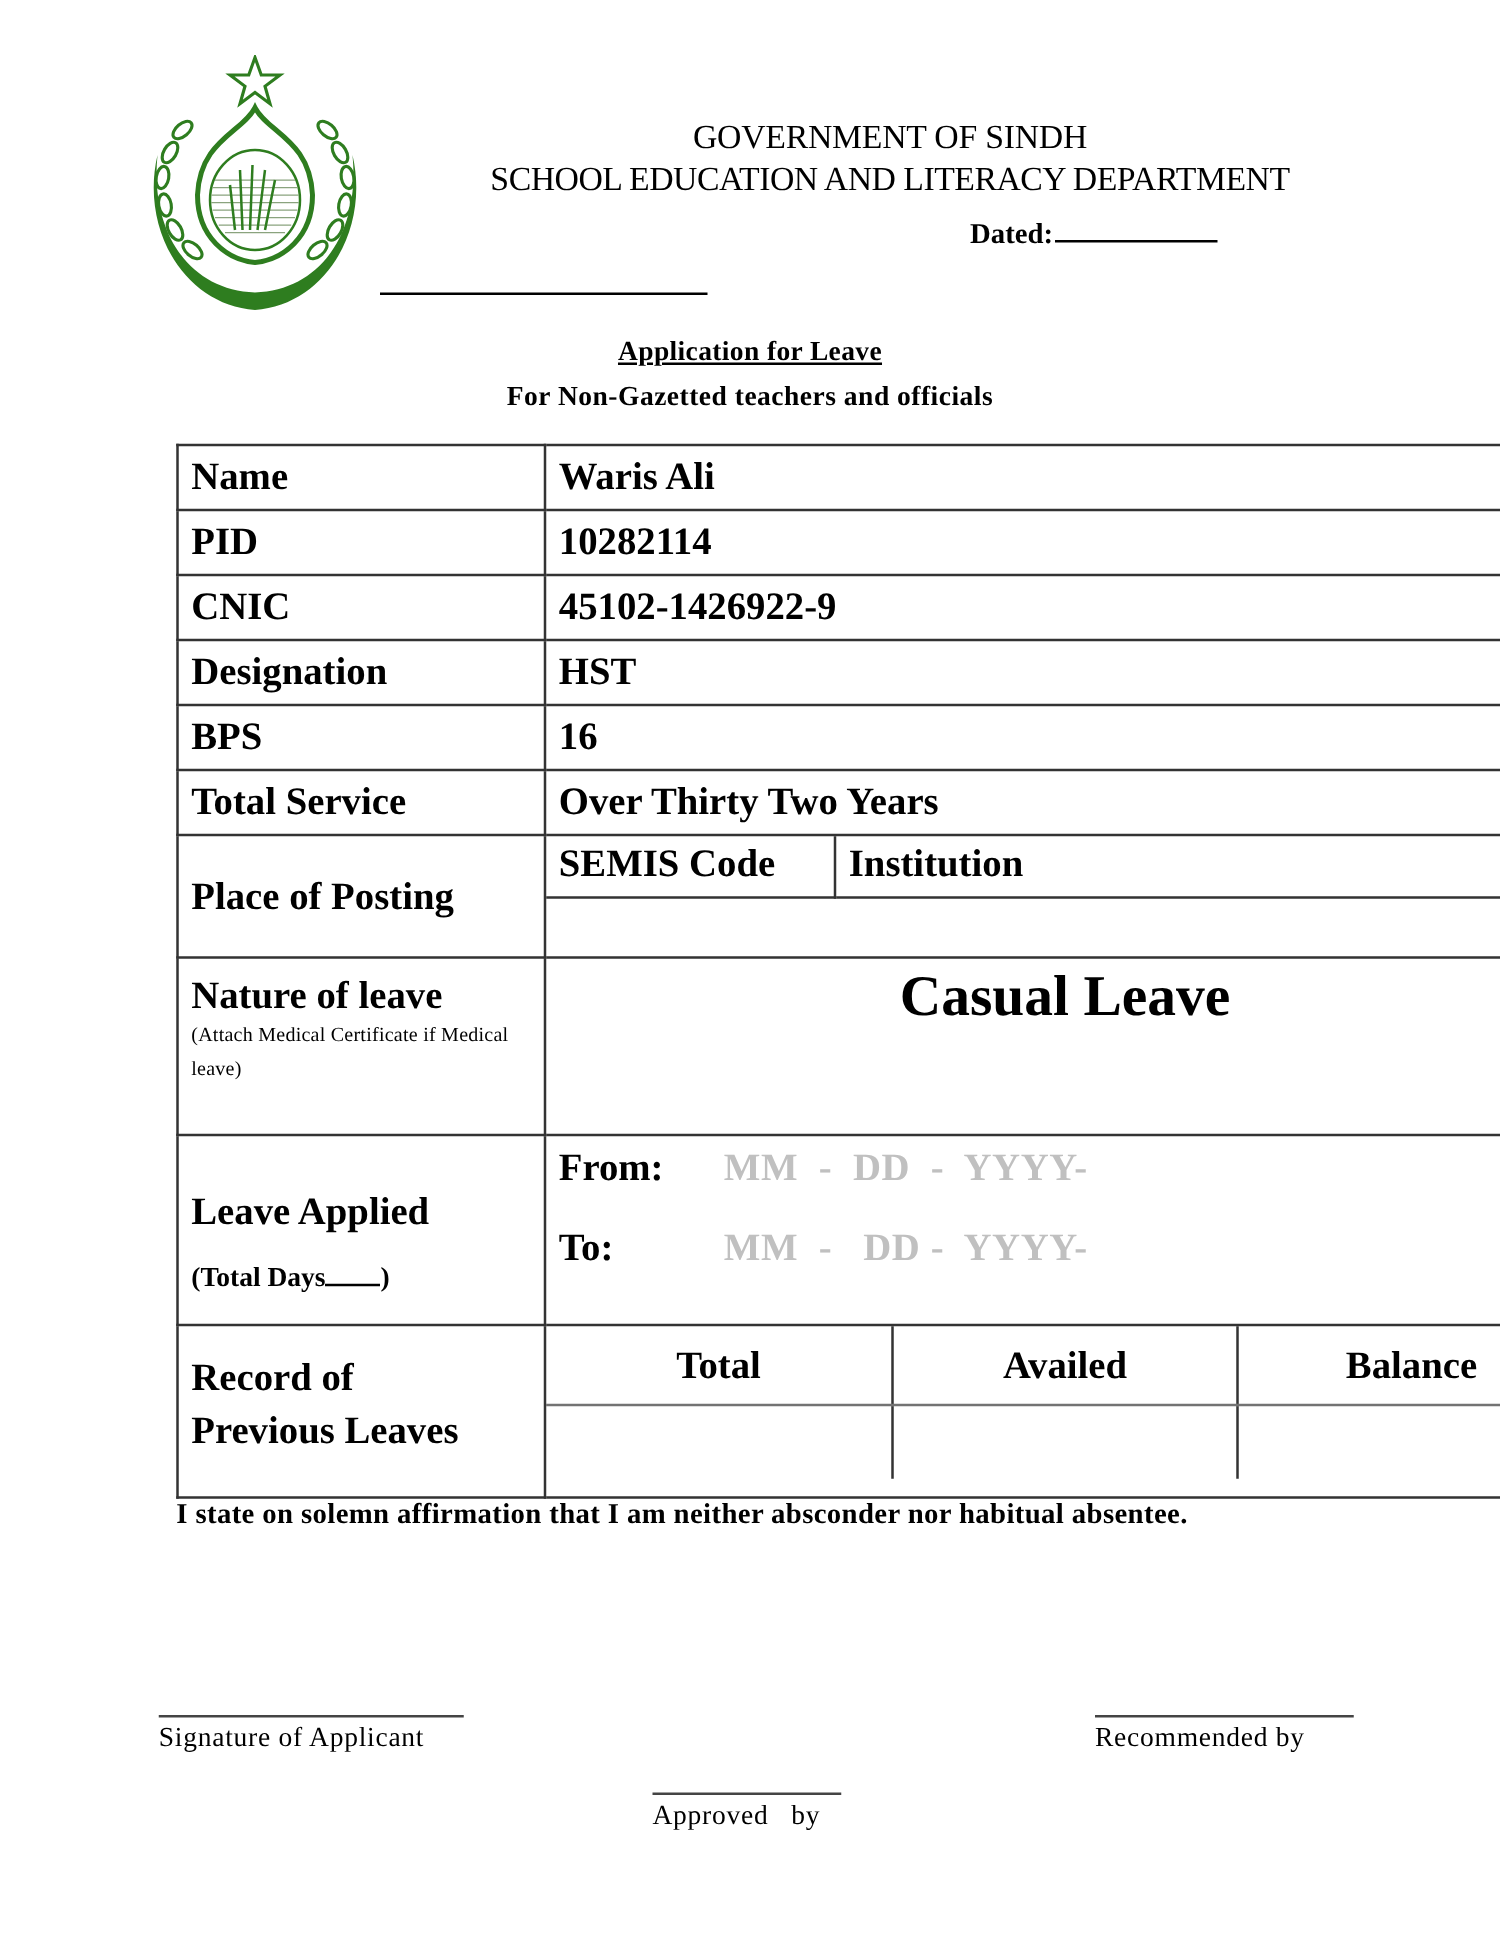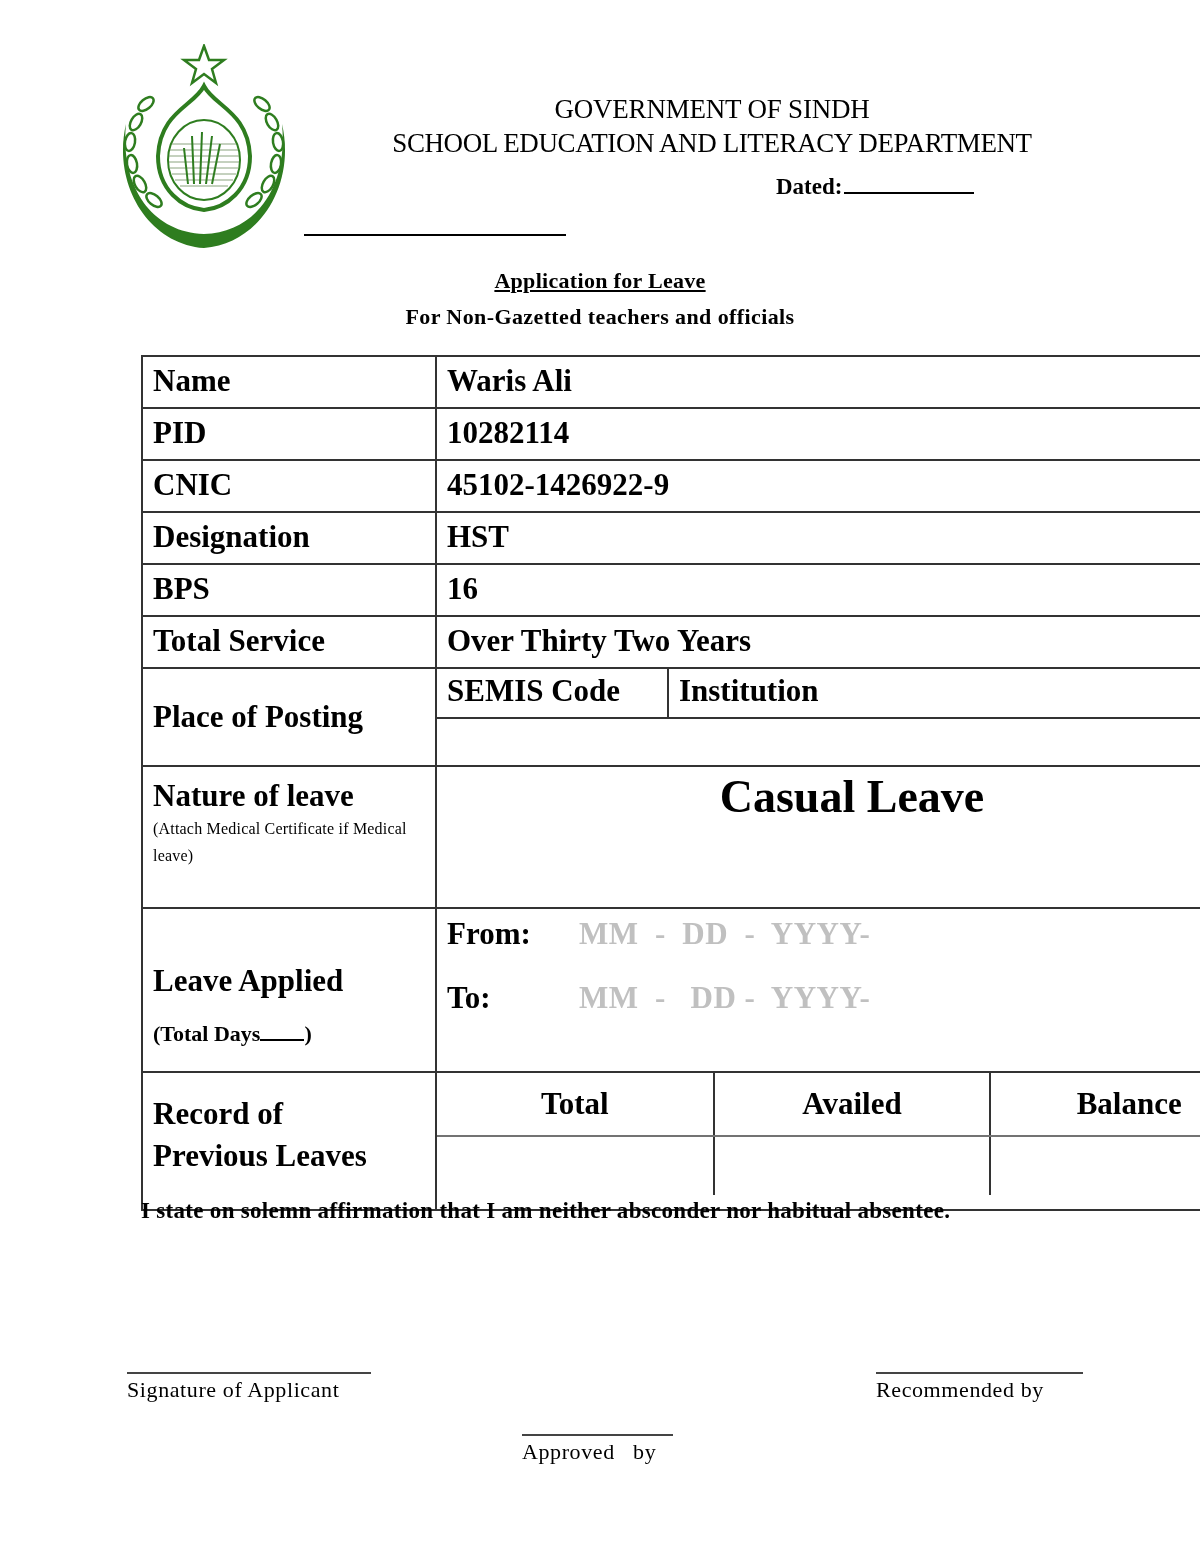--- a/index.html
+++ b/index.html
@@ -160,21 +160,21 @@
     </td>
   </tr>
   <tr>
     <td class="lbl nature-lbl" style="height: 130px;">
       <div>Nature of leave</div>
       <div class="nature-note">(Attach Medical Certificate if Medical leave)</div>
     </td>
     <td class="nature-val">Casual Leave</td>
   </tr>
   <tr>
-    <td class="lbl leave-lbl" style="height: 150px; padding-top: 12px;">
+    <td class="lbl leave-lbl" style="height: 150px; padding-top: 0;">
       <div class="main">Leave Applied</div>
       <div class="days"><span>(Total Days</span><span class="days-blank"></span><span>)</span></div>
     </td>
     <td style="padding-top: 6px;">
       <div class="date-line">
         <span class="k">From:</span><span class="ph" style="white-space: pre;">MM  -  DD  -  YYYY-</span>
       </div>
       <div class="date-line" style="margin-top: 26px;">
         <span class="k">To:</span><span class="ph" style="white-space: pre;">MM  -   DD -  YYYY-</span>
       </div>

